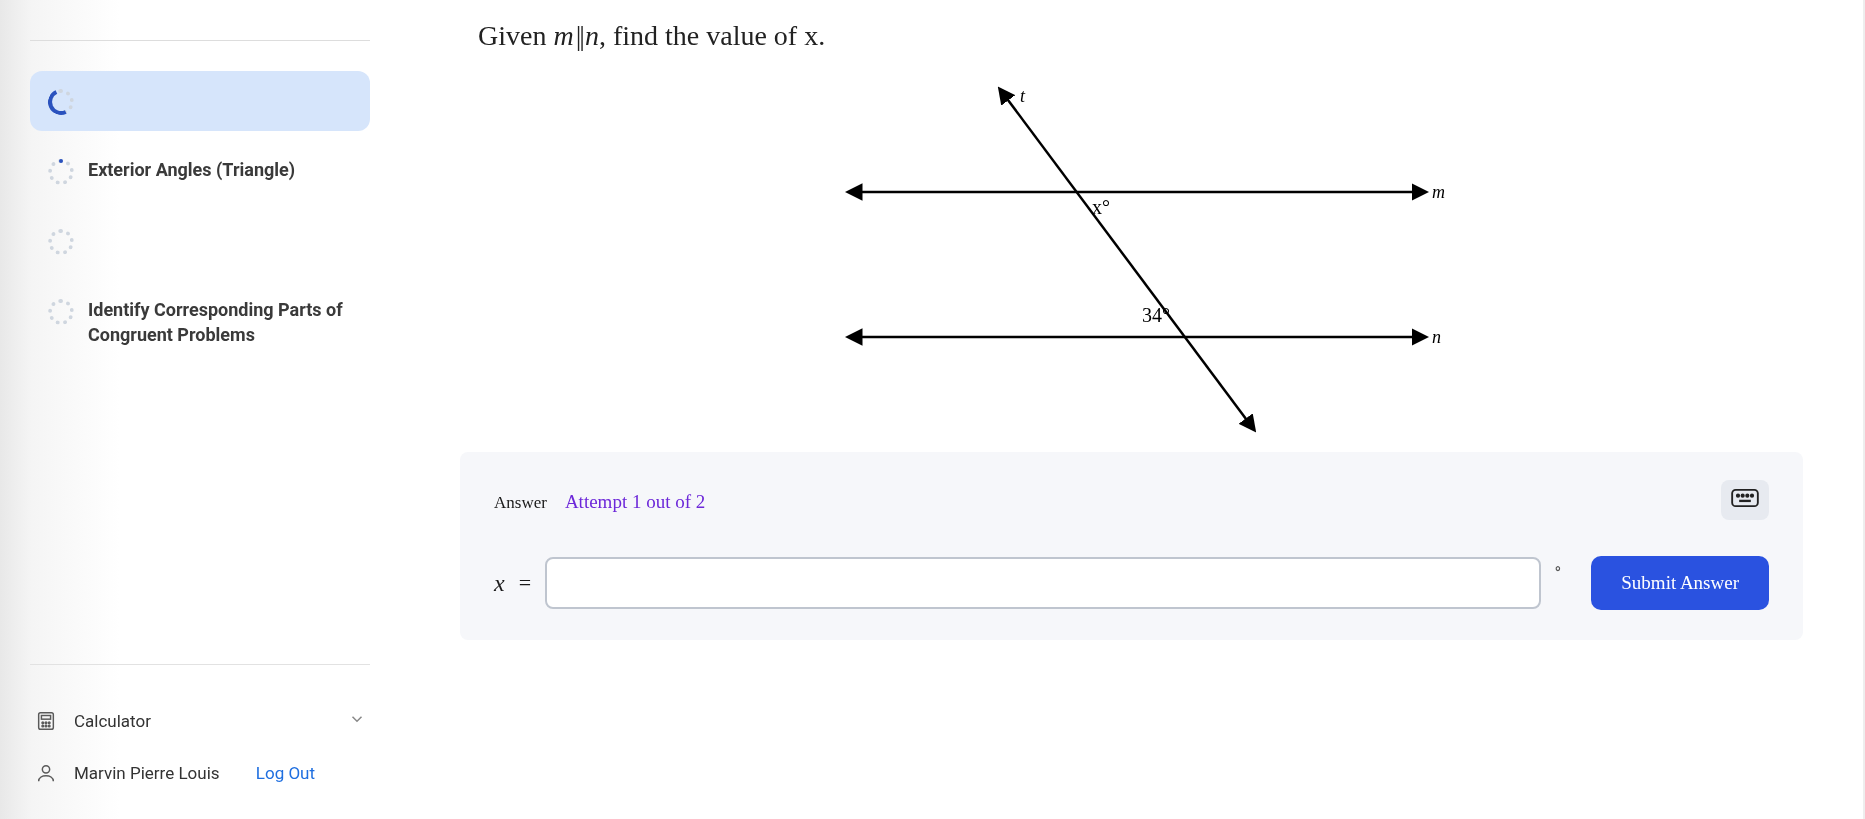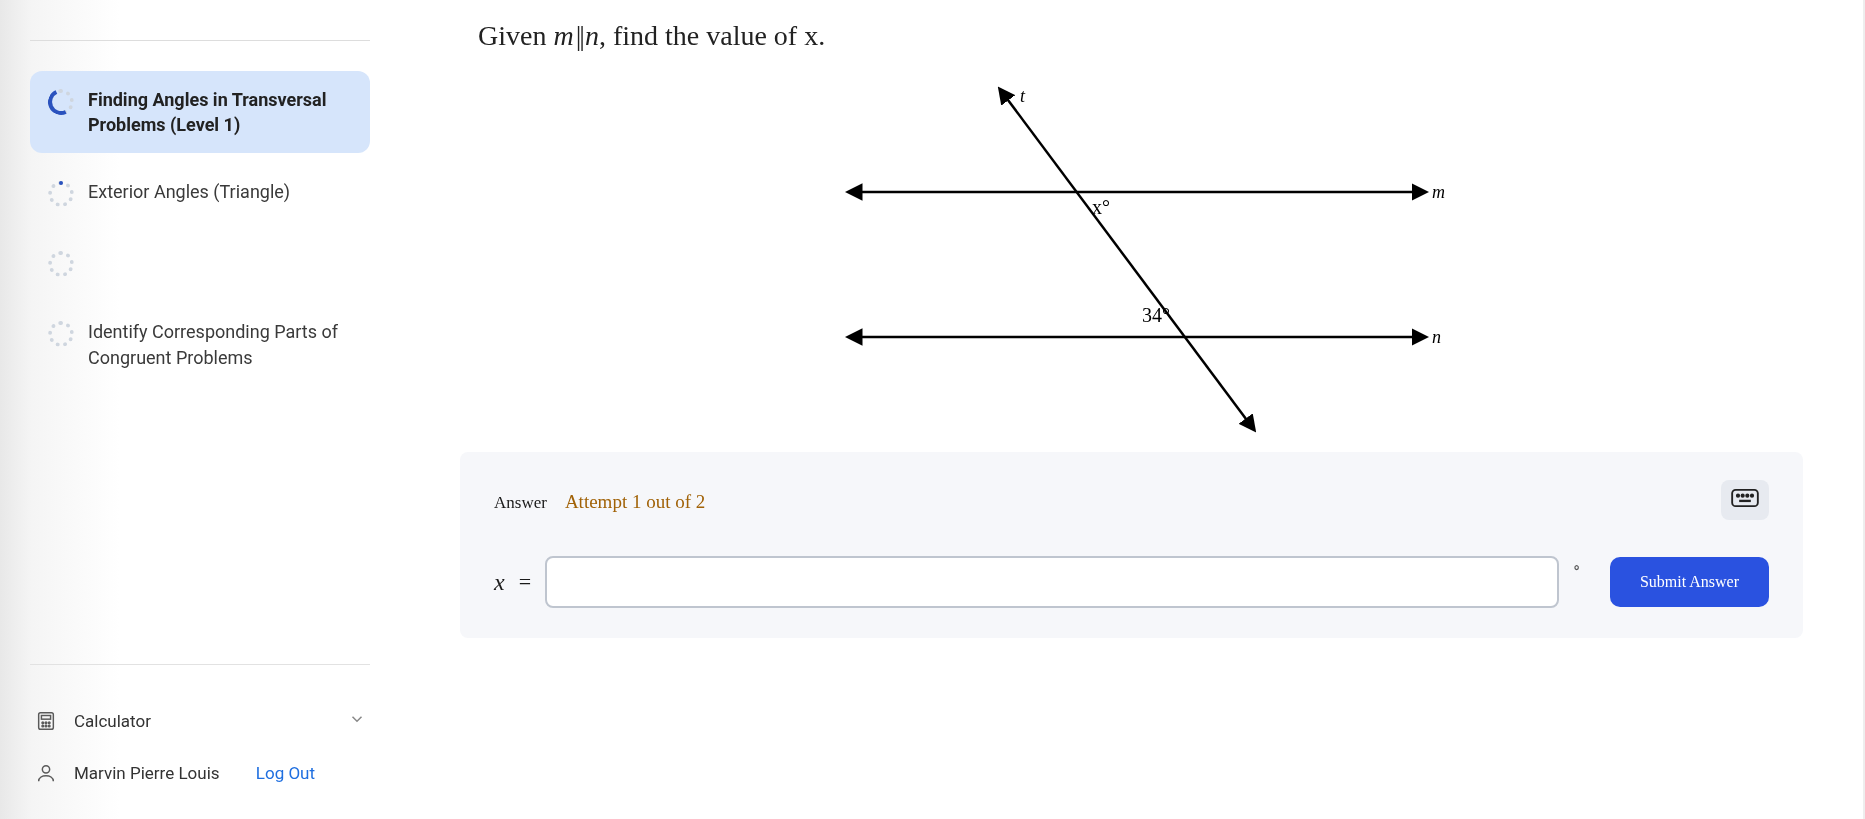--- a/index.html
+++ b/index.html
@@ -29,20 +29,21 @@
   display: flex;
   align-items: flex-start;
   gap: 14px;
   padding: 16px 18px;
   margin-bottom: 10px;
   border-radius: 12px;
   cursor: pointer;
   font-size: 18px;
   line-height: 1.4;
   color: #3a3a3a;
+  font-weight: bold;
 }
 .topic-item.active {
   background: #d6e5fb;
   font-weight: 700;
   color: #222;
 }
 .progress-ring {
   width: 26px; height: 26px; flex: 0 0 26px;
   border-radius: 50%;
   border: 4px dotted #cfd6df;
@@ -126,21 +127,21 @@
   align-items: baseline;
   gap: 18px;
 }
 .answer-head .label {
   font-weight: 400;
   font-size: 17px;
   font-family: Georgia, serif;
 }
 .answer-head .attempt {
   font-family: Georgia, serif;
-  color: #a16207;
+  color: #6d28d9;
   font-size: 19px;
 }
 .kb-icon {
   margin-left: auto;
   background: #e7eaf0;
   border-radius: 8px;
   padding: 8px 10px;
   cursor: pointer;
 }
 .answer-row {
@@ -171,37 +172,36 @@
   font-size: 18px;
   color: #555;
   position: relative;
   top: -10px;
 }
 .submit-btn {
   background: #2a52e0;
   color: #fff;
   border: none;
   border-radius: 10px;
-  font-size: 16px;
+  font-size: 19px;
   font-family: Georgia, serif;
   padding: 16px 30px;
   cursor: pointer;
   margin-left: 16px;
 }
 .logout { color: #1f6fe0; cursor: pointer; }
 </style>
 </head>
 <body>
 
 <div class="sidebar">
   <hr class="top-rule">
 
   <div class="topic-item active">
     <span class="progress-ring p-partial"></span>
-    <span>Finding Angles in Transversal Problems (Level 1)</span>
   </div>
 
   <div class="topic-item">
     <span class="progress-ring p-small"></span>
     <span>Exterior Angles (Triangle)</span>
   </div>
 
   <div class="topic-item">
     <span class="progress-ring"></span>
   </div>

